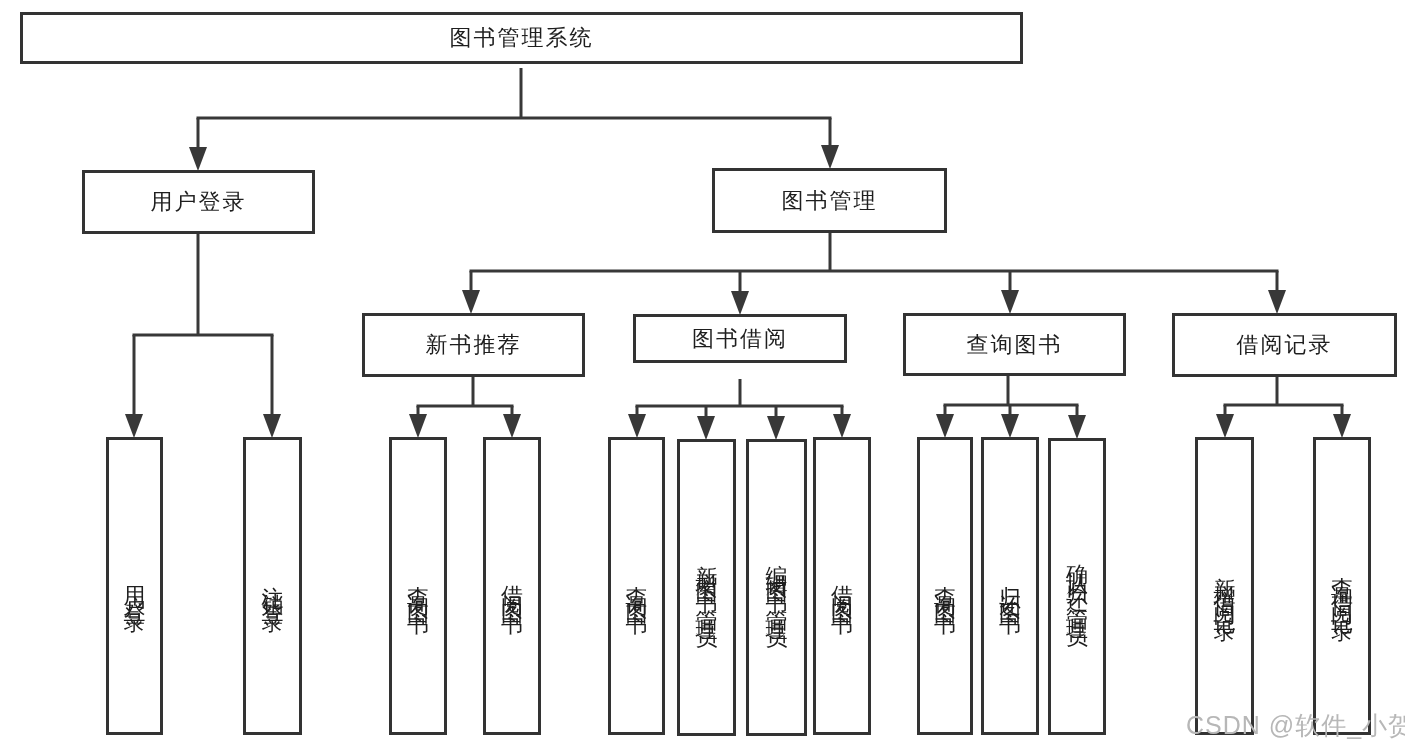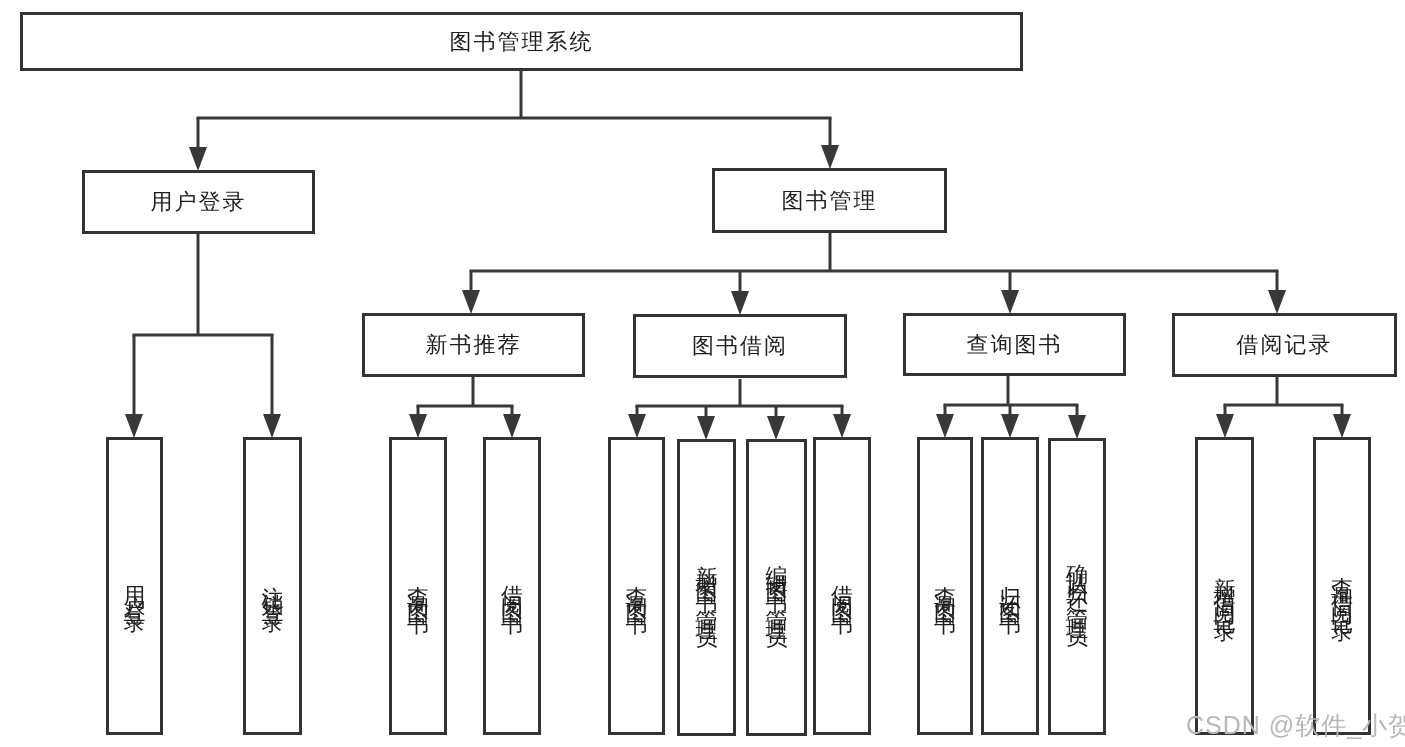--- a/index.html
+++ b/index.html
@@ -95,33 +95,33 @@
       <line x1="1077" y1="405" x2="1077" y2="418" stroke="#383838" stroke-width="3"></line>
       <polygon points="1068,415 1086,415 1077,439" fill="#383838"></polygon>
       <line x1="1277" y1="377" x2="1277" y2="405" stroke="#383838" stroke-width="3"></line>
       <line x1="1223.5" y1="405" x2="1343.5" y2="405" stroke="#383838" stroke-width="3"></line>
       <line x1="1225" y1="405" x2="1225" y2="417" stroke="#383838" stroke-width="3"></line>
       <polygon points="1216,414 1234,414 1225,438" fill="#383838"></polygon>
       <line x1="1342" y1="405" x2="1342" y2="417" stroke="#383838" stroke-width="3"></line>
       <polygon points="1333,414 1351,414 1342,438" fill="#383838"></polygon>
     </svg>
   <div id="nodes">
-      <div class="node h" style="left: 20px; top: 12px; width: 1003px; height: 59px;">
+      <div class="node h" style="left: 20px; top: 12px; width: 1003px; height: 52px;">
         <span>图书管理系统</span>
       </div>
       <div class="node h" style="left: 82px; top: 170px; width: 233px; height: 64px;">
         <span>用户登录</span>
       </div>
       <div class="node h" style="left: 712px; top: 168px; width: 235px; height: 65px; text-align: right;">
         <span>图书管理</span>
       </div>
       <div class="node h" style="left: 362px; top: 313px; width: 223px; height: 64px;">
         <span>新书推荐</span>
       </div>
-      <div class="node h" style="left: 633px; top: 314px; width: 214px; height: 64px;">
+      <div class="node h" style="left: 633px; top: 314px; width: 214px; height: 49px;">
         <span>图书借阅</span>
       </div>
       <div class="node h" style="left: 903px; top: 313px; width: 223px; height: 63px;">
         <span>查询图书</span>
       </div>
       <div class="node h" style="left: 1172px; top: 313px; width: 225px; height: 64px;">
         <span>借阅记录</span>
       </div>
       <div class="node v" style="left: 106px; top: 437px; width: 57px; height: 298px;">
         <span>用户登录</span>

